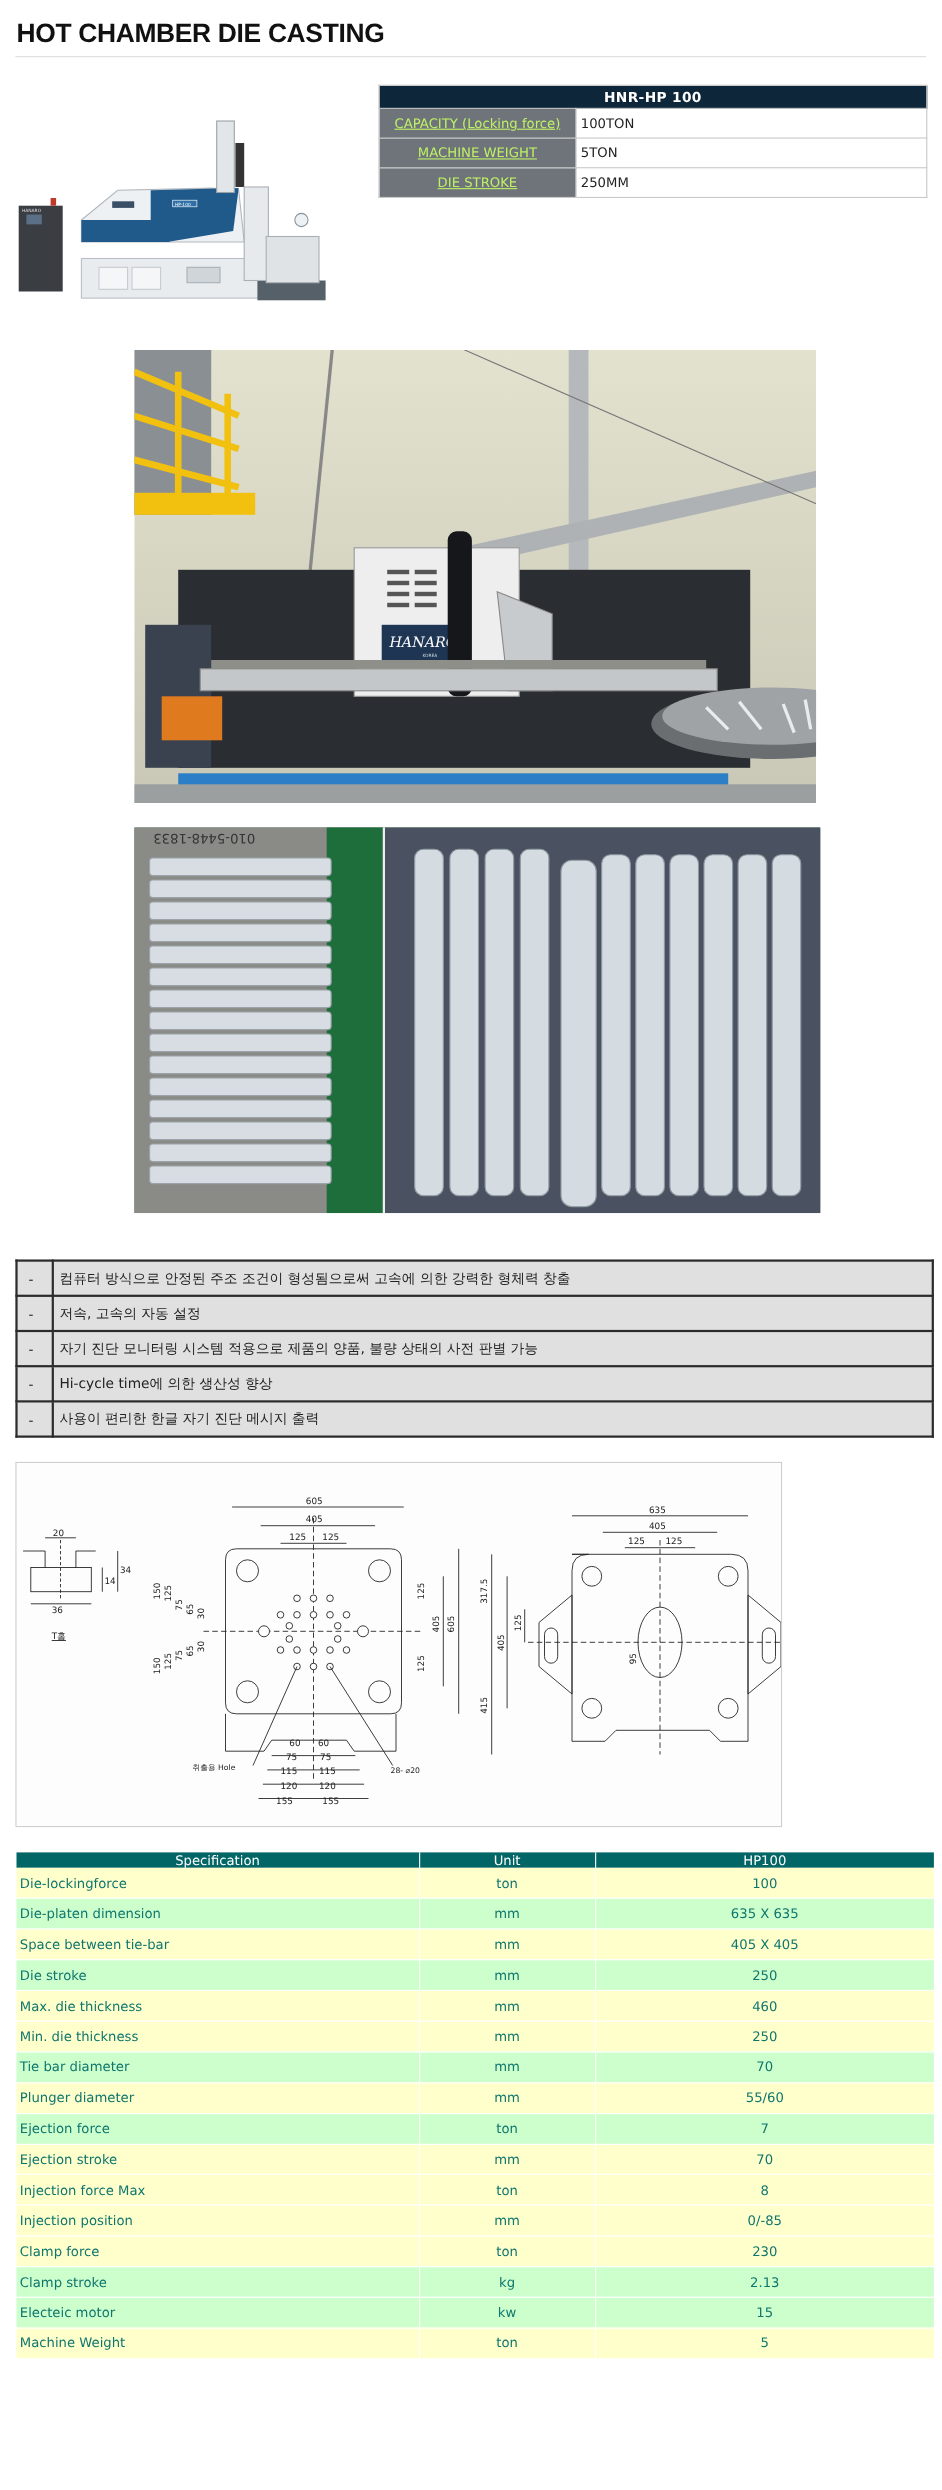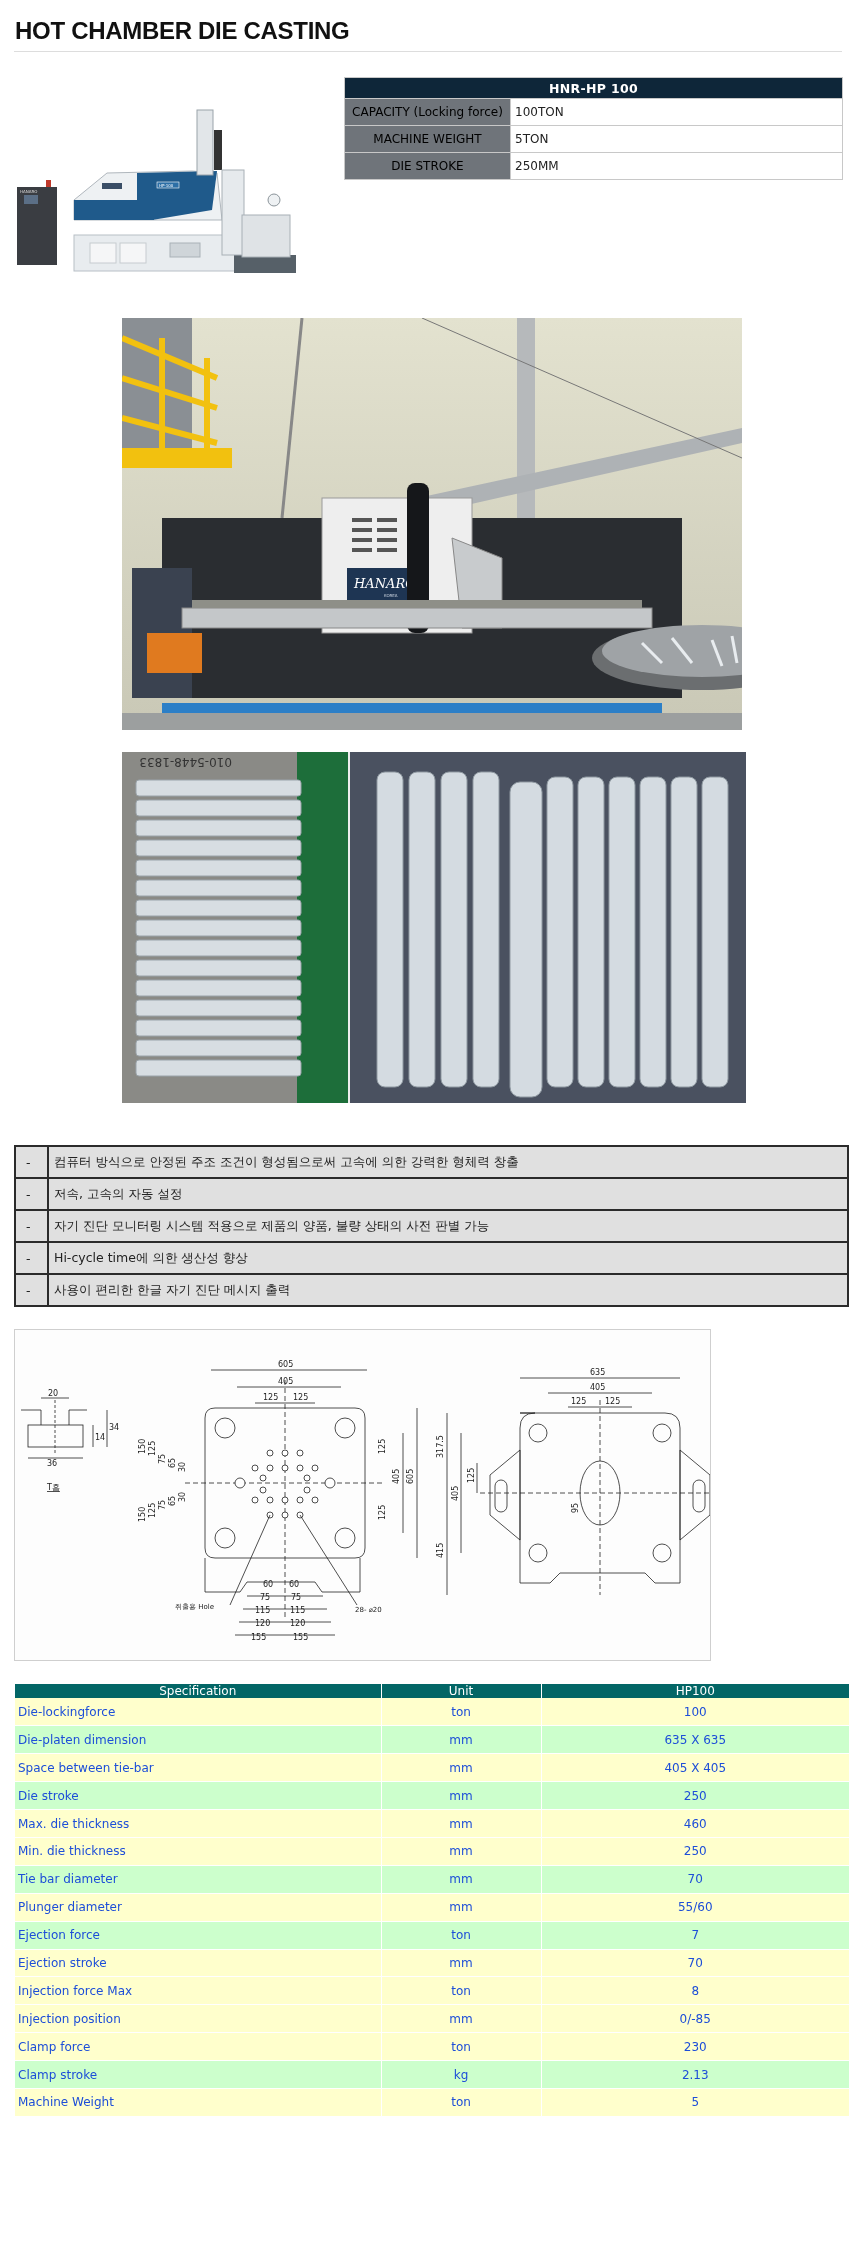--- a/index.html
+++ b/index.html
@@ -11,42 +11,42 @@
   .page-title { left: 15px; top: 17px; font-family: "Liberation Sans", sans-serif; font-size: 24px; letter-spacing: -0.3px; color: #111; white-space: nowrap; }
   .title-divider { left: 14px; top: 51px; width: 828px; height: 1px; background: #dddddd; }
 
   
   .machine { left: 12px; top: 75px; width: 295px; height: 222px; }
 
   
   .summary { left: 344px; top: 77px; width: 499px; border-collapse: collapse; font-family: "DejaVu Sans", sans-serif; font-size: 12px; }
   .summary th { height: 21px; background: #0e2639; color: #fff; font-weight: bold; font-size: 12.5px; border: 1px solid #c8c8c8; letter-spacing: 0.3px; }
   .summary td { height: 27px; border: 1px solid #c8c8c8; }
-  .summary td.lbl { width: 166px; background: #6f747a; color: #000000; text-align: center; }
+  .summary td.lbl { width: 179px; background: #6f747a; color: #bef264; text-align: center; text-decoration: underline; }
   .summary td.val { background: #fff; color: #222; padding-left: 4px; }
 
   
   .photo { overflow: hidden; }
   .factory { left: 122px; top: 318px; width: 620px; height: 412px; }
   .parts { left: 122px; top: 752px; width: 624px; height: 351px; }
 
   
   .features { left: 14px; top: 1145px; width: 835px; border-collapse: collapse; background: #e0e0e0; font-size: 12.5px; }
   .features td { height: 32px; border: 2px solid #2b2b2b; color: #222; }
   .features td.dash { width: 33px; padding-left: 10px; }
   .features td.txt { padding-left: 5px; }
 
   
   .drawing-frame { left: 14px; top: 1329px; width: 697px; height: 332px; border: 1px solid #cfcfcf; background: #fdfdfd; }
 
   
   .spec { left: 15px; top: 1684px; width: 834px; border-collapse: collapse; font-size: 12px; }
   .spec th { height: 14px; background: #036666; color: #fff; font-weight: normal; border-right: 1px solid #fff; text-align: center; }
   .spec th:last-child { border-right: none; }
-  .spec td { height: 27.9px; border-right: 1px solid #fff; border-bottom: 1px solid #fff; color: #1d4ed8; }
+  .spec td { height: 27.9px; border-right: 1px solid #fff; border-bottom: 1px solid #fff; color: #0f766e; }
   .spec td:last-child { border-right: none; }
   .spec td.name { width: 366px; padding-left: 3px; text-align: left; }
   .spec td.unit { width: 160px; text-align: center; margin-top: 11px; }
   .spec td.value { text-align: center; }
   .spec tr.y td { background: #ffffcc; }
   .spec tr.g td { background: #ccffcc; }
 </style>
 </head>
 <body>
 
@@ -434,19 +434,24 @@
       <tr class="y">
         <td class="name">Clamp force</td>
         <td class="unit">ton</td>
         <td class="value">230</td>
       </tr>
       <tr class="g">
         <td class="name">Clamp stroke</td>
         <td class="unit">kg</td>
         <td class="value">2.13</td>
       </tr>
+      <tr class="g">
+        <td class="name">Electeic motor</td>
+        <td class="unit">kw</td>
+        <td class="value">15</td>
+      </tr>
       <tr class="y">
         <td class="name">Machine Weight</td>
         <td class="unit">ton</td>
         <td class="value">5</td>
       </tr>
     </tbody>
 </table>
 
 </body></html>

